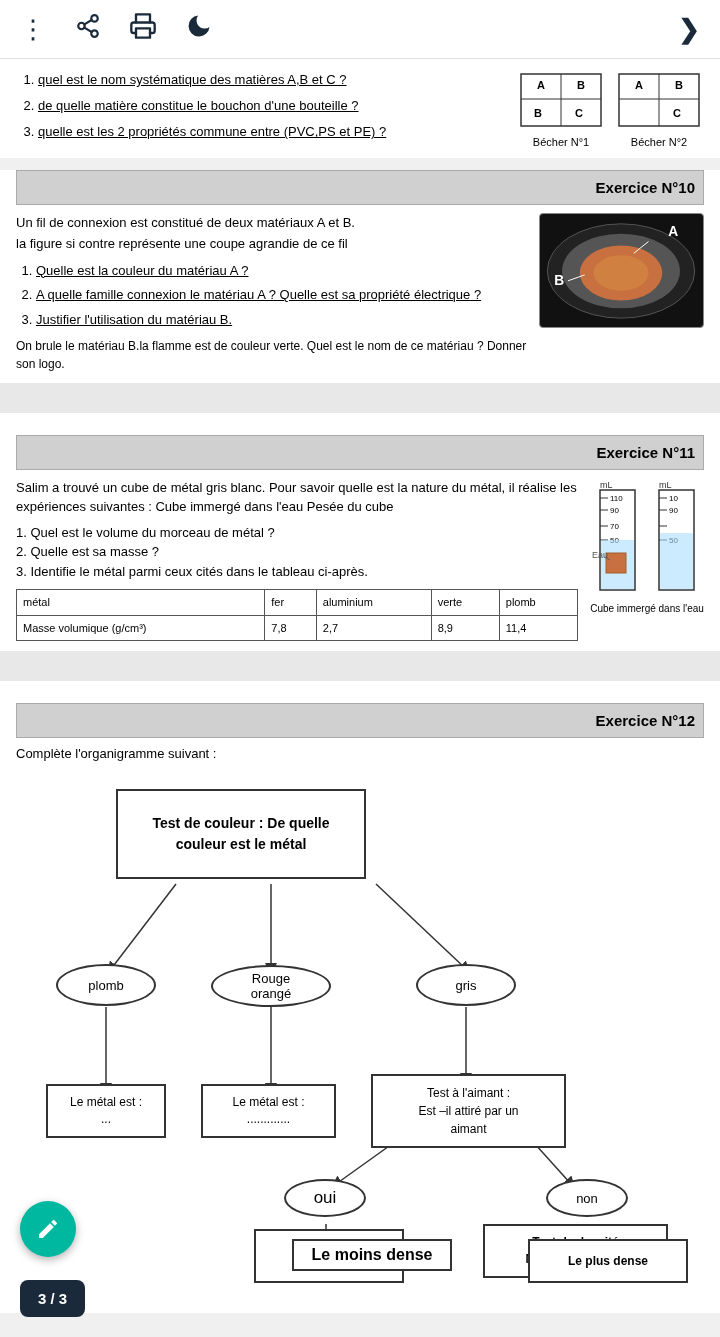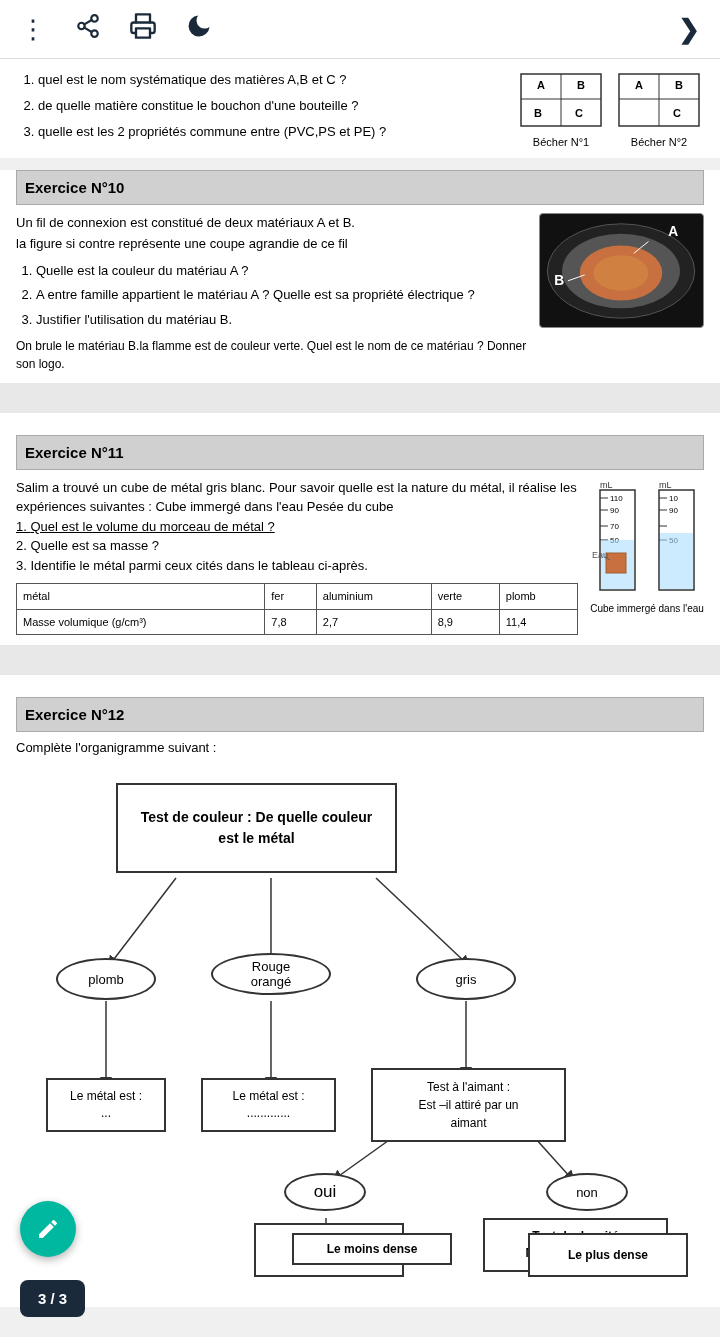--- a/index.html
+++ b/index.html
@@ -28,42 +28,42 @@
 
     
     .page-content {
       background: #fff;
       padding: 10px 16px;
     }
 
     
     .exercise-header {
       background: #d0d0d0;
-      text-align: left;
+      text-align: right;
       padding: 8px;
       font-size: 15px;
       font-weight: bold;
       margin: 12px 0 8px 0;
       border: 1px solid #aaa;
     }
 
     
     .section-gap {
       background: #e8e8e8;
       height: 30px;
     }
 
     
     .ex10-content {
       display: flex;
       gap: 10px;
     }
     .ex10-text { flex: 1; font-size: 13px; line-height: 1.6; }
 
-    ol { padding-left: 20px; }
+    ol { padding-left: 20px; text-decoration: underline; }
     ol li { margin-bottom: 4px; }
     .becher-box {
       text-align: center;
       font-size: 11px;
     }
 
     
     .ex11-section {
       background: #fff;
       padding: 10px 16px;
@@ -227,21 +227,21 @@
 </div>
 
 <div class="page-content" style="padding-top:0;">
   <div class="exercise-header">Exercice N°10</div>
   <div class="ex10-content">
     <div class="ex10-text">
       <p>Un fil de connexion est constitué de deux matériaux A et B.</p>
       <p>la figure si contre représente une coupe agrandie de ce fil</p>
       <ol style="margin-top:6px;">
         <li>Quelle est la couleur du matériau A ?</li>
-        <li>A entre famille appartient le matériau A ? Quelle est sa propriété électrique ?</li>
+        <li>A quelle famille connexion le matériau A ? Quelle est sa propriété électrique ?</li>
         <li>Justifier l'utilisation du matériau B.</li>
       </ol>
       <p style="margin-top:6px; font-size:12px; line-height:1.5;">On brule le matériau B.la flamme est de couleur verte. Quel est le nom de ce matériau ? Donner son logo.</p>
     </div>
 
     <div style="width:165px; flex-shrink:0;">
       <svg width="165" height="115" viewBox="0 0 165 115" style="border:1px solid #888; border-radius:4px; background:#111;">
 
         <ellipse cx="82" cy="58" rx="75" ry="48" fill="#222" stroke="#555" stroke-width="1"></ellipse>
 
@@ -261,21 +261,21 @@
   </div>
 </div>
 
 <div class="section-gap"></div>
 
 <div class="ex11-section">
   <div class="exercise-header">Exercice N°11</div>
   <div class="ex11-content">
     <div class="ex11-text">
       <p>Salim a trouvé un cube de métal gris blanc. Pour savoir quelle est la nature du métal, il réalise les expériences suivantes : Cube immergé dans l'eau Pesée du cube</p>
-      <p style="text-decoration:underline;">1. <span>Quel est le volume du morceau de métal ?</span></p>
+      <p style="margin-top:6px;">1. <span>Quel est le volume du morceau de métal ?</span></p>
       <p>2. <span>Quelle est sa masse ?</span></p>
       <p>3. <span>Identifie le métal parmi ceux cités dans le tableau ci-après.</span></p>
 
       <table class="data-table" style="margin-top:8px; font-size:11px;">
         <tbody>
             <tr class="header-row">
           <td>métal</td>
           <td>fer</td>
           <td>aluminium</td>
           <td>verte</td>
@@ -374,30 +374,30 @@
       <line x1="310" y1="455" x2="310" y2="490" stroke="#333" stroke-width="1.5" marker-end="url(#arr)"></line>
 
       <line x1="555" y1="455" x2="555" y2="490" stroke="#333" stroke-width="1.5" marker-end="url(#arr)"></line>
       <defs>
         <marker id="arr" markerWidth="8" markerHeight="8" refX="4" refY="4" orient="auto">
           <path d="M0,0 L8,4 L0,8 Z" fill="#333"></path>
         </marker>
       </defs>
     </svg>
 
-    <div class="fc-node fc-rect" style="left:100px; top:20px; width:281px; min-height:90px; font-size:14px; font-weight:bold; line-height:1.5;justify-content:center;">
+    <div class="fc-node fc-rect" style="left:100px; top:20px; width:250px; min-height:90px; font-size:14px; font-weight:bold; line-height:1.5;justify-content:center;">
       <span>Test de couleur :
 De quelle couleur est le métal</span>
     </div>
 
     <div class="fc-node fc-oval" style="left:40px; top:195px; width:100px; height:42px;">
       <span>plomb</span>
     </div>
 
-    <div class="fc-node fc-oval" style="left:195px; top:190px; width:120px; height:42px;">
+    <div class="fc-node fc-oval" style="left:195px; top:196px; width:120px; height:42px;">
       <span style="white-space:pre-line;">Rouge
 orangé</span>
     </div>
 
     <div class="fc-node fc-oval" style="left:400px; top:195px; width:100px; height:42px;">
       <span>gris</span>
     </div>
 
     <div class="fc-node fc-rect" style="left:30px; top:315px; width:120px; min-height:50px; font-size:12px; line-height:1.4;">
       <span style="white-space:pre-line;">Le métal est :
@@ -429,21 +429,21 @@
     </div>
 
     <div class="fc-node fc-rect" style="left:467px; top:455px; width:185px; min-height:50px; font-size:12px; line-height:1.4; font-weight:bold;">
       <span style="white-space:pre-line; text-align:center;">Test de densité
 Métal est-il dense</span>
     </div>
 
   </div>
 
   <div style="display:flex; justify-content:space-between; margin: 0 16px 20px 16px; margin-top:-20px;">
-    <div class="fc-node fc-rect" style="position:relative; width:160px; height:32px; font-size:12px; font-weight:bold; margin-left:260px;">
+    <div class="fc-node fc-rect" style="position:relative; width:160px; height:32px; font-size:16px; font-weight:bold; margin-left:260px;">
       <span>Le moins dense</span>
     </div>
     <div class="fc-node fc-rect" style="position:relative; width:160px; height:44px; font-size:12px; font-weight:bold;">
       <span>Le plus dense</span>
     </div>
   </div>
 
 </div>
 
 <div class="fab-edit">

